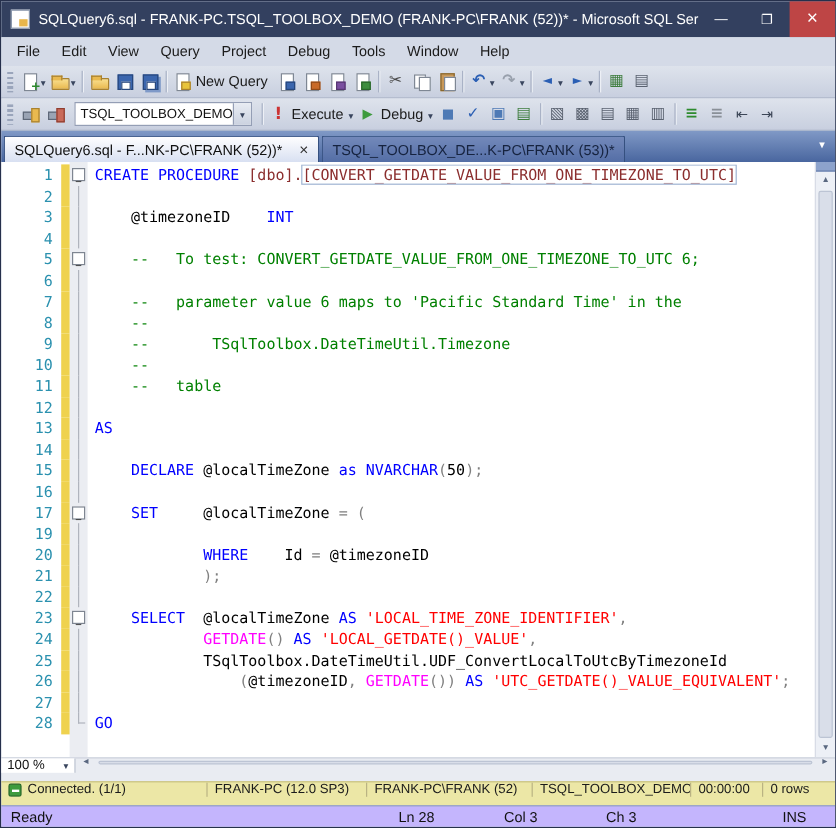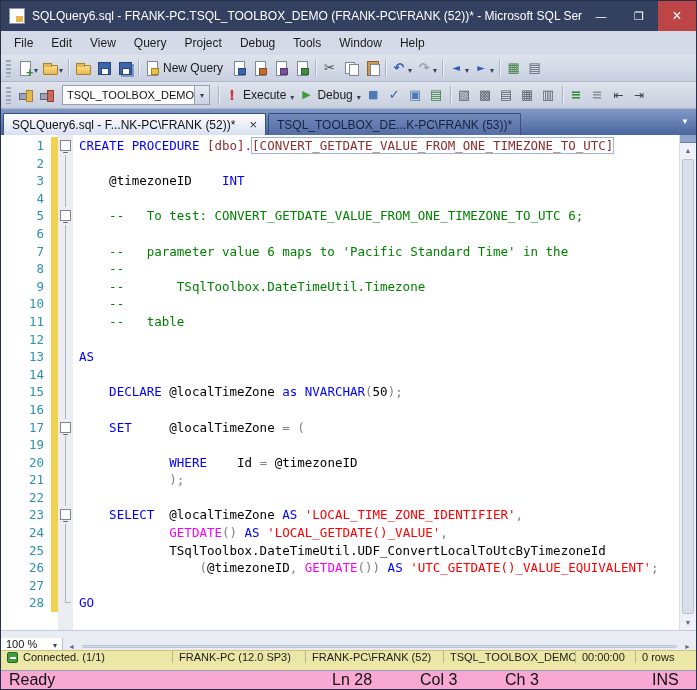--- a/index.html
+++ b/index.html
@@ -116,39 +116,39 @@
 
 .vscroll{position:absolute;right:0;top:0;bottom:0;width:17px;background:#EDF0F6;border-left:1px solid #D8DCE6;display:flex;flex-direction:column}
 .vsplit{flex:0 0 8px;background:#8DA3CC;border-bottom:1px solid #6B82AD}
 .varrow{flex:0 0 15px;display:flex;align-items:center;justify-content:center;color:#5A6880}
 .varrow::before{font-size:7px}
 .va-up::before{content:"▲"}
 .va-down::before{content:"▼"}
 .vthumb{flex:1;margin:1px 2px;background:#D9DEE9;border:1px solid #BCC4D4;border-radius:2px}
 
 
-.zoomrow{flex:0 0 20px;background:#E9ECF2;border-top:1px solid #C5CBD8;display:flex;align-items:flex-end}
+.zoomrow{flex:0 0 20px;background:#E9ECF2;border-top:1px solid #C5CBD8;display:flex;align-items:flex-start}
 .zoombox{flex:0 0 62px;display:flex;align-items:center;justify-content:space-between;padding:0 5px;font-size:11px;background:#FFF;border-right:1px solid #B6BECE;color:#111}
 .hscroll{flex:1;display:flex;align-items:stretch}
 .harrow{flex:0 0 17px;display:flex;align-items:center;justify-content:center;color:#5A6880}
 .harrow::before{font-size:7px}
 .ha-left::before{content:"◄"}
 .ha-right::before{content:"►"}
 .htrack{flex:1;position:relative}
 .hthumb{position:absolute;left:2px;right:2px;top:2px;bottom:2px;background:#D9DEE9;border:1px solid #BCC4D4;border-radius:2px}
 
 
 .connbar{flex:0 0 20px;background:#ECE7A6;border-top:1px solid #C9C382;display:flex;align-items:flex-start;font-size:11px;color:#1B1B1B;overflow:hidden}
 .cseg{display:flex;align-items:center;padding-left:6px;border-right:1px solid #BAB383;white-space:nowrap;overflow:hidden}
 .cseg-0{flex:0 0 172px}.cseg-1{flex:0 0 133px}.cseg-2{flex:0 0 138px}.cseg-3{flex:0 0 132px}.cseg-4{flex:0 0 60px}.cseg-5{flex:1;border-right:none}
 .connicon{width:11px;height:11px;margin-right:5px;background:#3E9B3E;border:1px solid #27662A;border-radius:2px;position:relative;flex:0 0 11px}
 .connicon::after{content:"";position:absolute;left:2px;top:4px;width:6px;height:2px;background:#FFF}
 
 
-.statusbar{flex:0 0 18px;background:#f9a8d4;border-top:1px solid #93A1BC;display:flex;align-items:center;font-size:16px;color:#111}
+.statusbar{flex:0 0 18px;background:#c4b5fd;border-top:1px solid #93A1BC;display:flex;align-items:center;font-size:12px;color:#111}
 .sb-ready{margin-left:8px;white-space:nowrap}
 .sb-spacer{flex:1}
 .sb-cell{white-space:nowrap}
 .sb-ln{flex:0 0 88px}.sb-col{flex:0 0 85px}.sb-ch{flex:0 0 147px}.sb-ins{flex:0 0 44px}
 </style>
 </head>
 <body>
 
 <div class="window">
 

